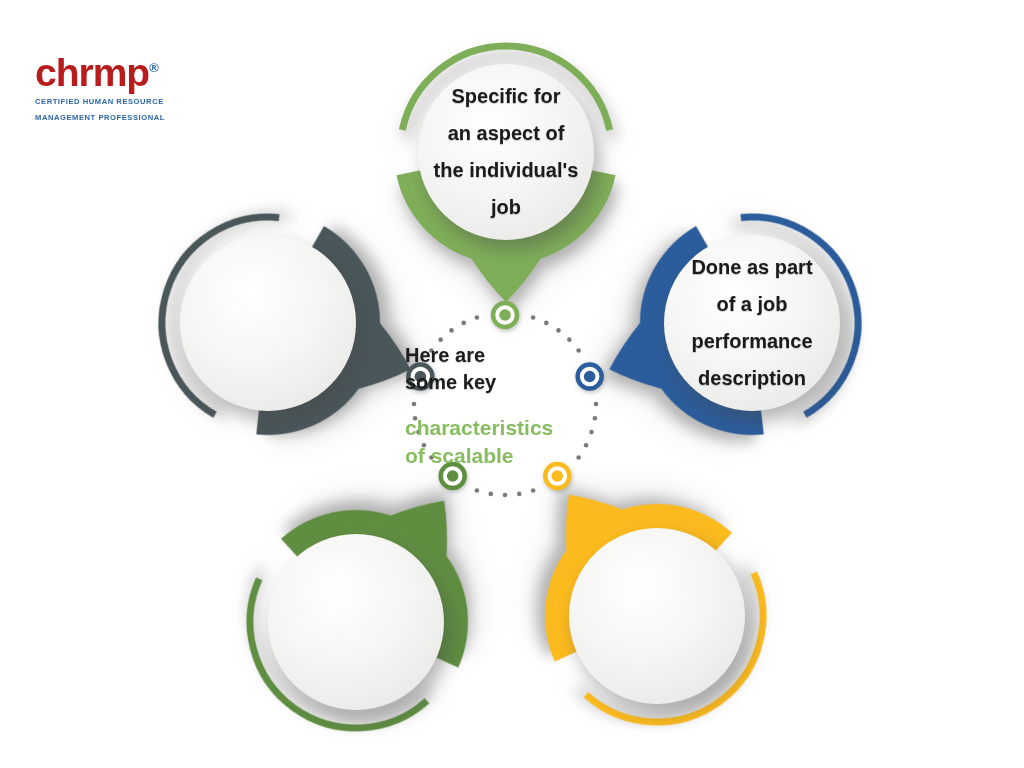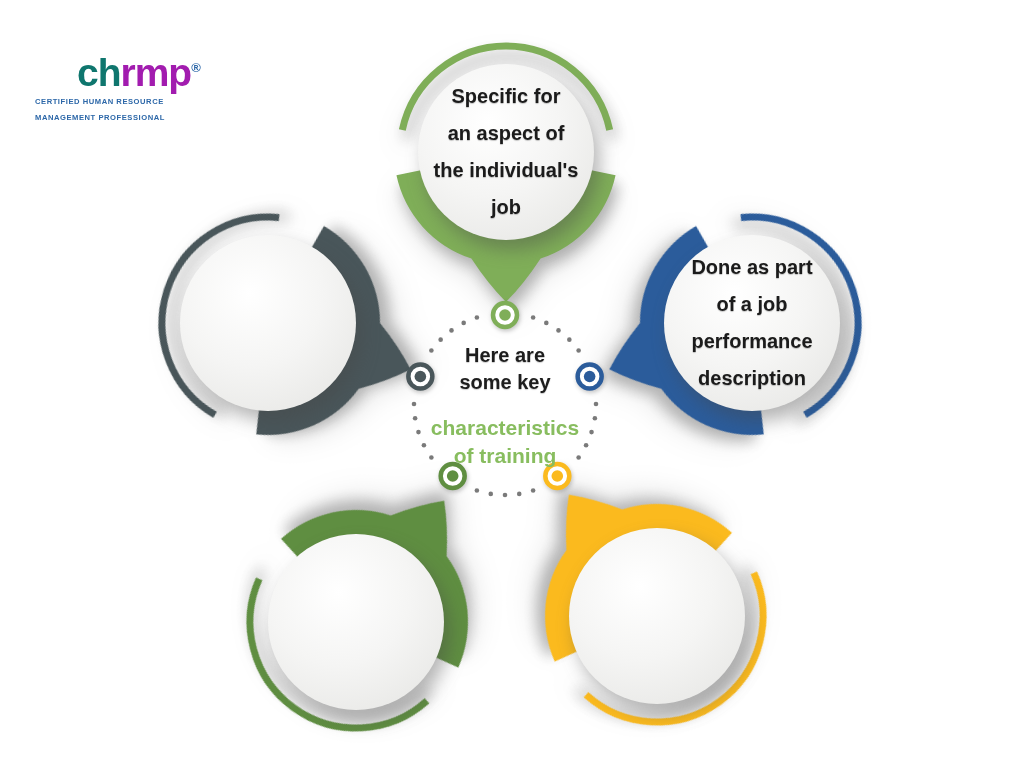--- a/index.html
+++ b/index.html
@@ -34,32 +34,32 @@
   }
   .pos-top{left:506px;top:152px;width:190px;}
   .pos-right{left:752px;top:323px;width:180px;}
   .pos-left{left:268px;top:323px;width:185px;}
   .pos-bottom-left{left:356px;top:622px;width:150px;font-size:18px;line-height:27px;}
   .pos-bottom-right{left:657px;top:616px;width:130px;}
 
   
   .center-text{
     position:absolute;left:505px;top:406px;transform:translate(-50%,-50%);
-    text-align:center;font-weight:700;white-space:pre-line;width:200px;
+    font-weight:700;white-space:pre-line;width:200px;
   }
   .center-black{font-size:20px;line-height:27px;color:#1d1d1d;text-shadow:0 1px 1px rgba(0,0,0,.2);}
   .center-green{font-size:21px;line-height:28px;}
 </style>
 </head>
 <body>
 
 <div class="canvas">
 
   <div class="logo">
-    <div class="logo-word"><span style="color: #0f766e; margin-left: 42px;">ch</span><span style="color: #a21caf;">rmp</span><span class="lg-reg" style="color: rgb(44, 103, 168);">®</span></div>
+    <div class="logo-word"><span style="color: #b91c1c;">ch</span><span style="color: #b91c1c;">rmp</span><span class="lg-reg" style="color: rgb(44, 103, 168);">®</span></div>
     <div class="logo-sub" style="color: rgb(44, 103, 168);">CERTIFIED HUMAN RESOURCE
 MANAGEMENT PROFESSIONAL</div>
   </div>
 
   <svg id="diagram" width="1024" height="768" viewBox="0 0 1024 768">
     <defs>
       <radialGradient id="innerGrad" cx="40%" cy="33%" r="75%">
         <stop offset="0%" stop-color="#ffffff"></stop>
         <stop offset="55%" stop-color="#f5f5f4"></stop>
         <stop offset="100%" stop-color="#e9e9e7"></stop>
@@ -162,16 +162,16 @@
 job</div>
   <div class="bubble-label pos-right">Done as part
 of a job
 performance
 description</div>
 
   <div class="center-text">
     <div class="center-black">Here are
 some key</div>
     <div class="center-green" style="color: rgb(136, 189, 95);">characteristics
-of training</div>
+of scalable</div>
   </div>
 
 </div>
 
 </body></html>

